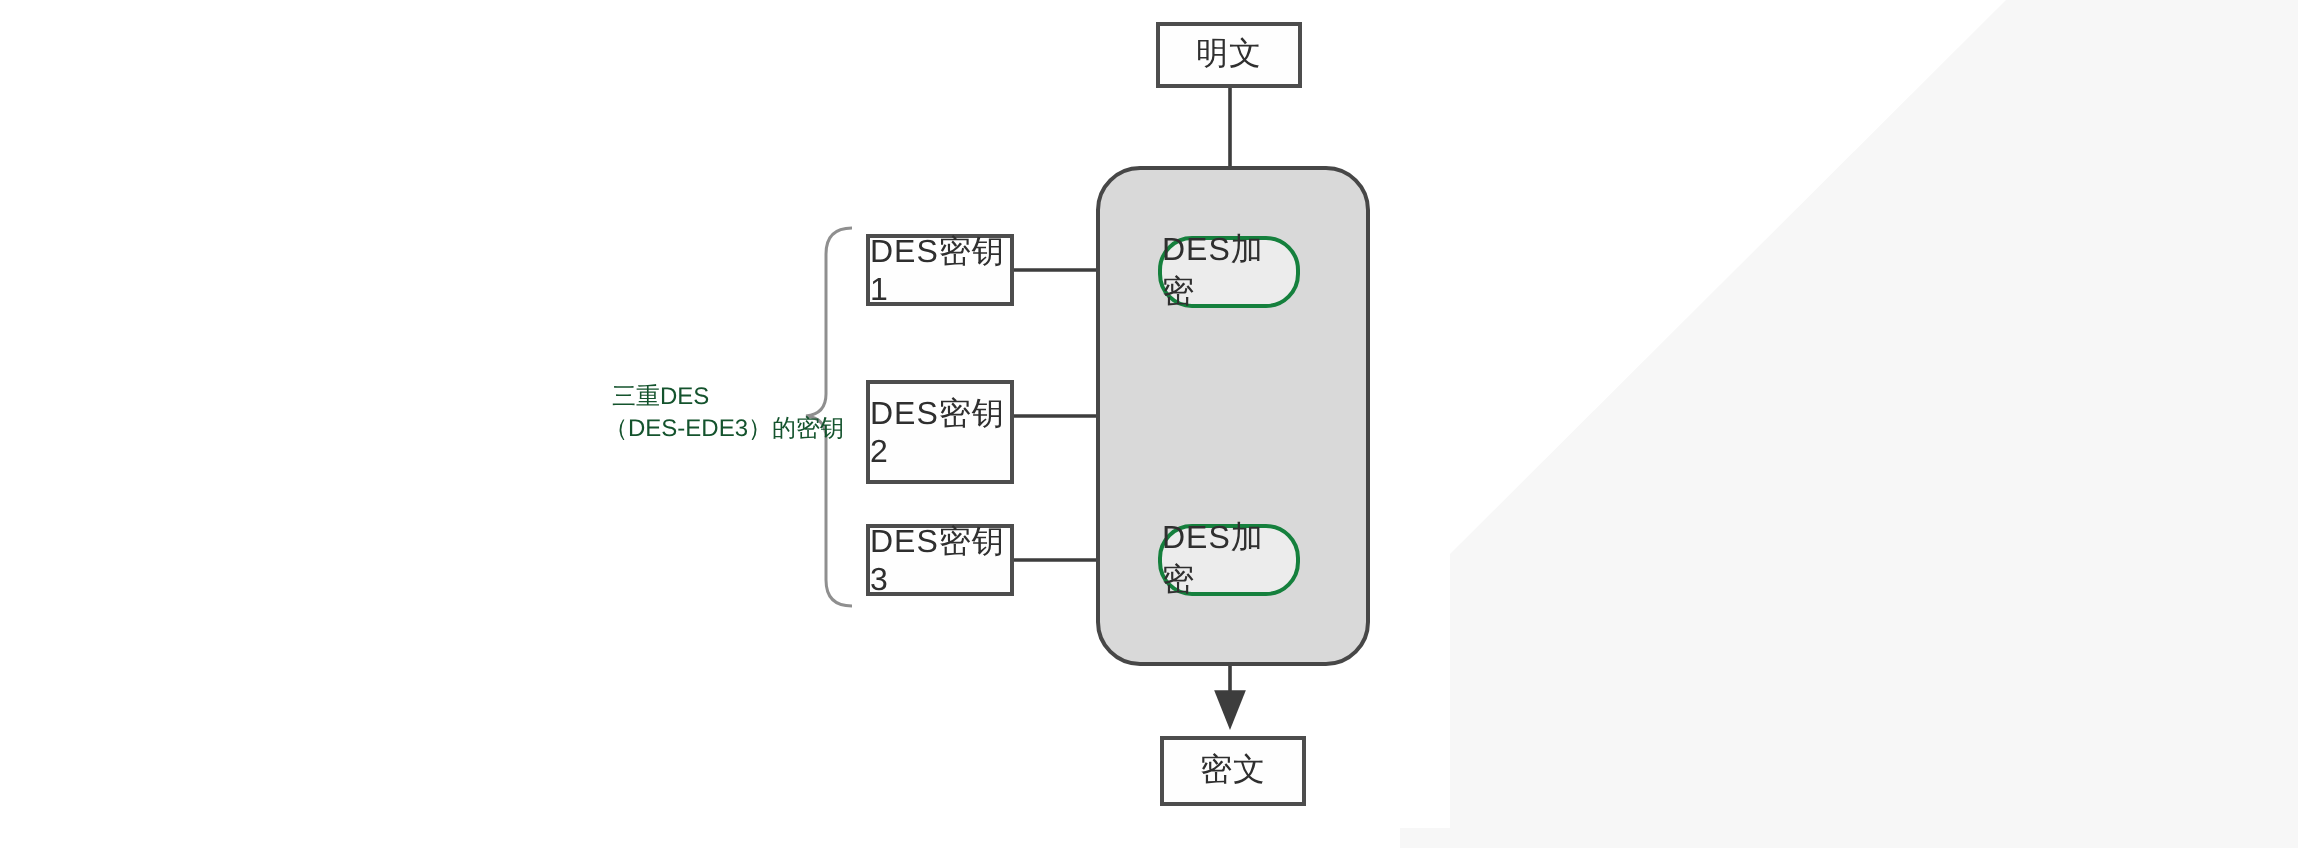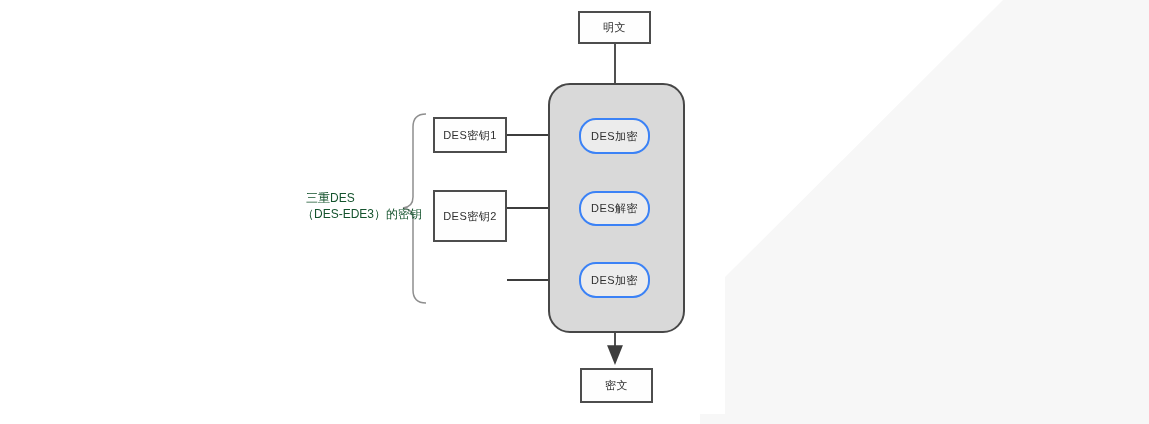--- a/index.html
+++ b/index.html
@@ -26,40 +26,40 @@
     position: absolute;
     left: 0; top: 0;
     width: 1149px; height: 424px;
   }
   .box {
     position: absolute;
     box-sizing: border-box;
     display: flex;
     align-items: center;
     justify-content: center;
-    font-size: 11px;
+    font-size: 16px;
     color: #2f2f2f;
     letter-spacing: 0.5px;
   }
   .io-box {
     background: #fefefe;
     border: 2px solid #4d4d4d;
   }
   .container-box {
     position: absolute;
     box-sizing: border-box;
     left: 548px; top: 83px;
     width: 137px; height: 250px;
     background: #d9d9d9;
     border: 2px solid #474747;
     border-radius: 22px;
   }
   .stage-box {
     background: #ececec;
-    border: 2px solid #3b82f6;
+    border: 2px solid #15803d;
     border-radius: 17px;
     width: 71px;
   }
   .key-box {
     background: #fefefe;
     border: 2px solid #4d4d4d;
     width: 74px;
   }
   .brace-label {
     position: absolute;
@@ -99,32 +99,32 @@
 
   <div class="box io-box" style="left:578px; top:11px; width:73px; height:33px;">
     <span>明文</span>
   </div>
 
   <div class="container-box"></div>
 
   <div class="box stage-box" style="left:579px; top:118px; height:36px;">
     <span>DES加密</span>
   </div>
-  <div class="box stage-box" style="left:579px; top:191px; height:35px;">
-    <span>DES解密</span>
-  </div>
   <div class="box stage-box" style="left:579px; top:262px; height:36px;">
     <span>DES加密</span>
   </div>
 
   <div class="box key-box" style="left:433px; top:117px; height:36px;">
     <span>DES密钥1</span>
   </div>
   <div class="box key-box" style="left:433px; top:190px; height:52px;">
     <span>DES密钥2</span>
+  </div>
+  <div class="box key-box" style="left:433px; top:262px; height:36px;">
+    <span>DES密钥3</span>
   </div>
 
   <div class="box io-box" style="left:580px; top:368px; width:73px; height:35px;text-align:right;">
     <span>密文</span>
   </div>
 
   <div class="brace-label">
     <div class="l1">三重DES</div>
     <div class="l2">（DES-EDE3）的密钥</div>
   </div>

